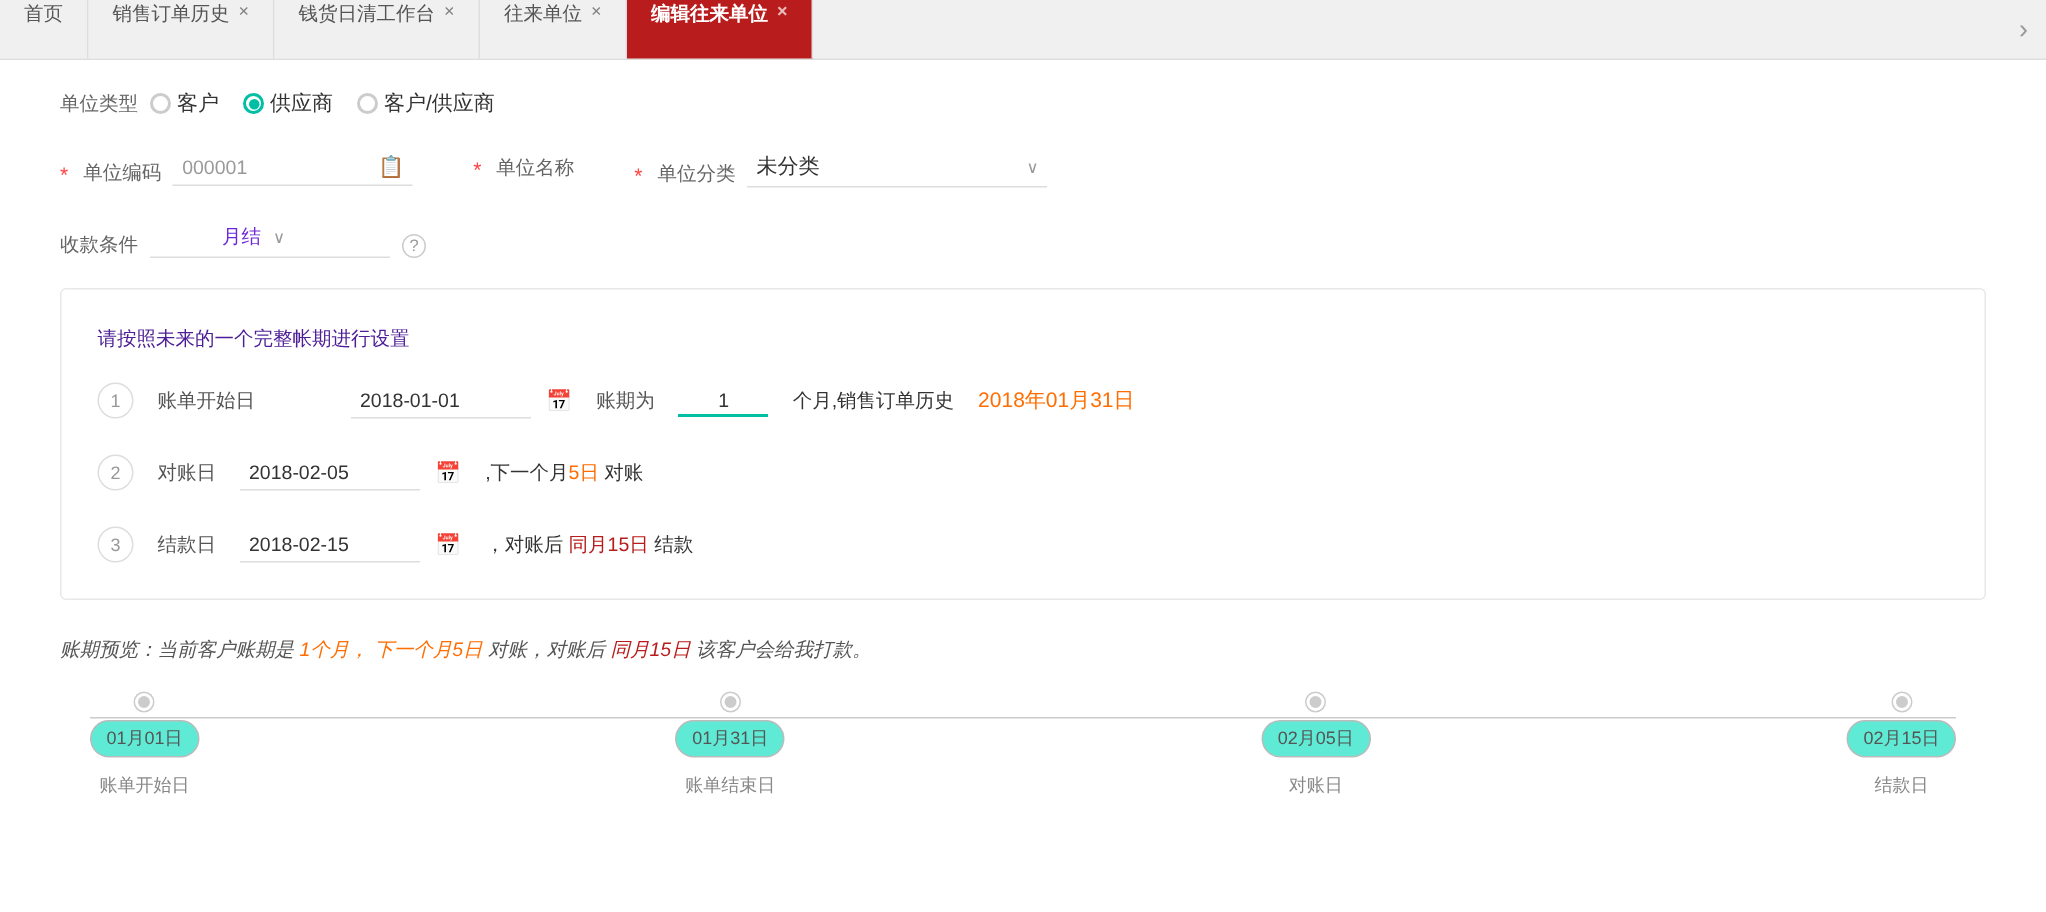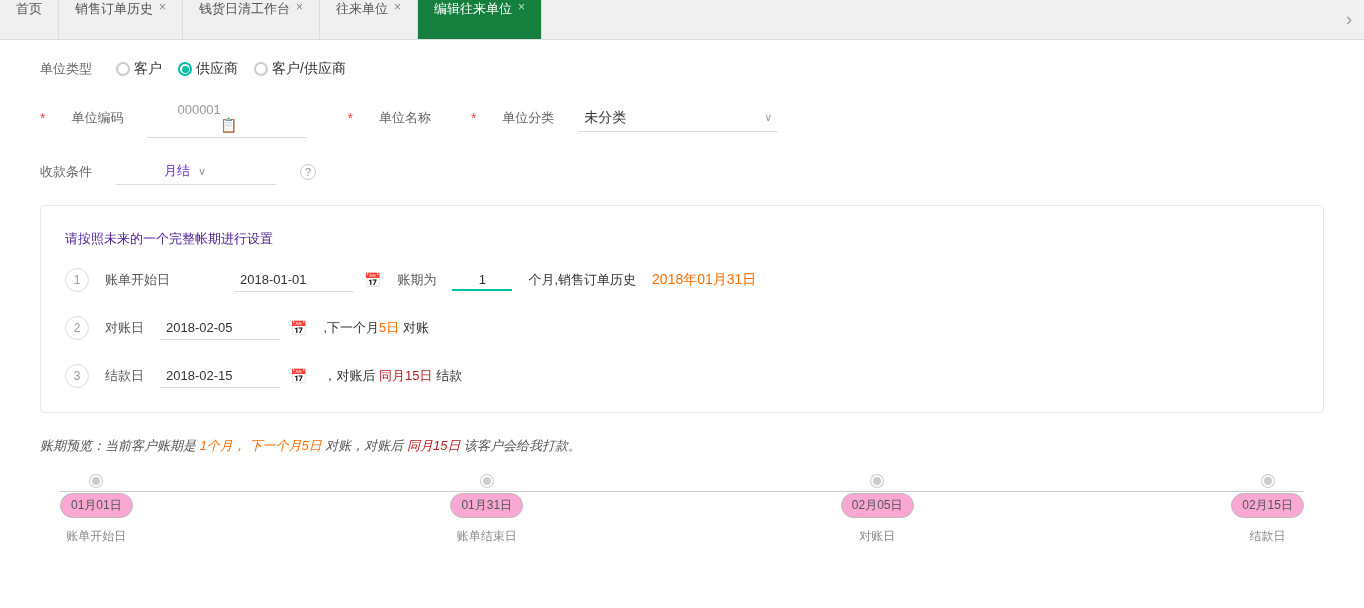--- a/index.html
+++ b/index.html
@@ -21,22 +21,23 @@
       height: 100%;
       cursor: pointer;
       font-size: 13px;
       color: #555;
       border-right: 1px solid #ddd;
       background: #f0f0f0;
       white-space: nowrap;
       gap: 6px;
     }
     .tab.teal {
-      background: #15803d;
+      background: #b91c1c;
       color: #fff;
+      font-weight: bold;
     }
     .tab .close-btn {
       font-size: 12px;
       opacity: 0.7;
       cursor: pointer;
     }
     .tab-more {
       margin-left: auto;
       padding: 0 12px;
       font-size: 18px;
@@ -54,22 +55,22 @@
     
     .form-row {
       display: flex;
       align-items: center;
       margin-bottom: 20px;
       gap: 20px;
     }
 
     .form-field {
       display: flex;
-      align-items: center;
-      gap: 24px;
+      align-items: flex-end;
+      gap: 8px;
     }
 
     .form-label {
       color: #666;
       white-space: nowrap;
       font-size: 13px;
     }
 
     .required-star {
       color: #f44;
@@ -303,21 +304,21 @@
       border: 2px solid #fff;
       box-shadow: 0 0 0 1px #ccc;
     }
 
     .timeline-badge {
       border: 1px solid #bbb;
       border-radius: 20px;
       padding: 3px 10px;
       font-size: 12px;
       color: #555;
-      background: #f9a8d4;
+      background: #5eead4;
       white-space: nowrap;
     }
 
     .timeline-sublabel {
       font-size: 12px;
       color: #888;
       margin-top: 4px;
     }
 
     .date-row {
@@ -372,21 +373,21 @@
         </div>
       </div>
     </div>
   </div>
 
   <div class="form-row" style="gap:40px;">
 
     <div class="form-field">
       <span class="required-star">*</span>
       <span class="form-label">单位编码</span>
-      <div class="input-with-icon" style="min-width:160px;flex-direction:column;">
+      <div class="input-with-icon" style="min-width:160px;">
         <input type="text" style="color: rgb(153, 153, 153); width: 100px;" value="000001">
         <span class="calendar-icon">📋</span>
       </div>
     </div>
 
     <div class="form-field">
       <span class="required-star">*</span>
       <span class="form-label">单位名称</span>
     </div>
 

